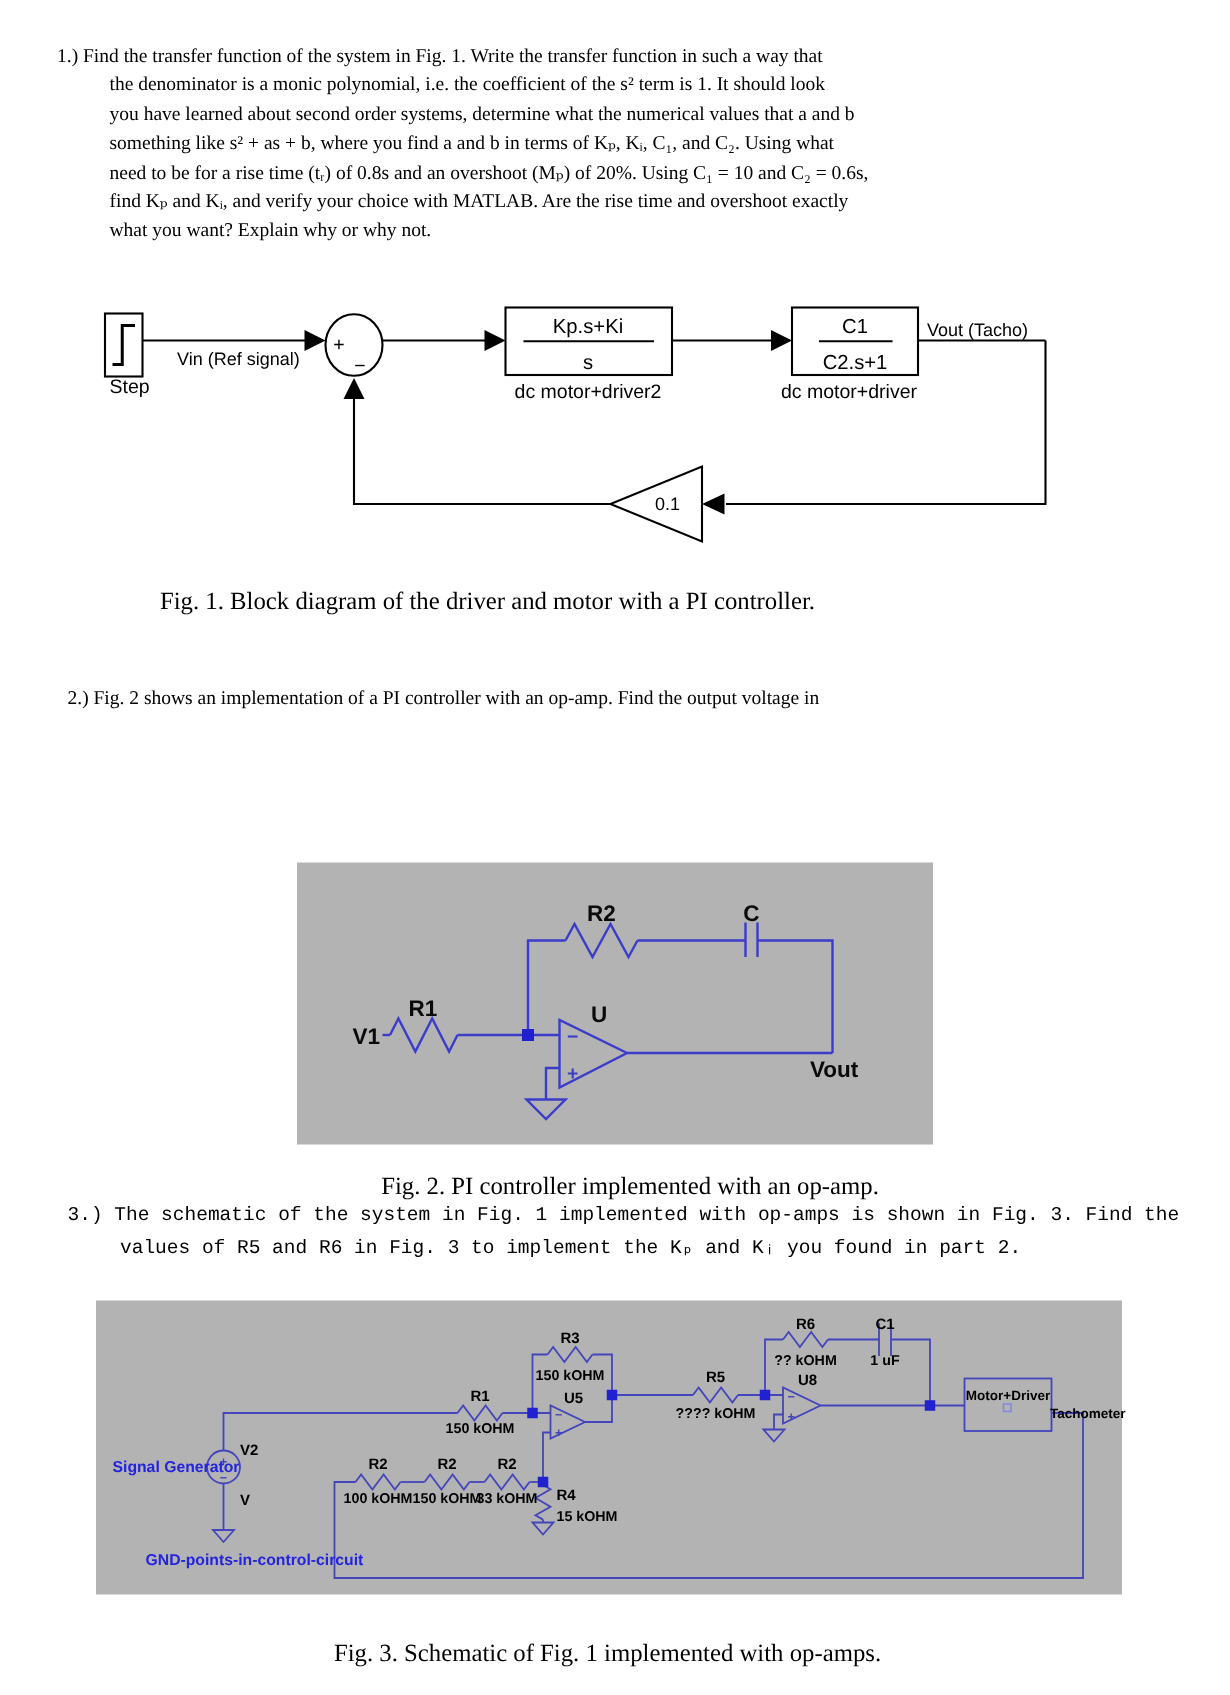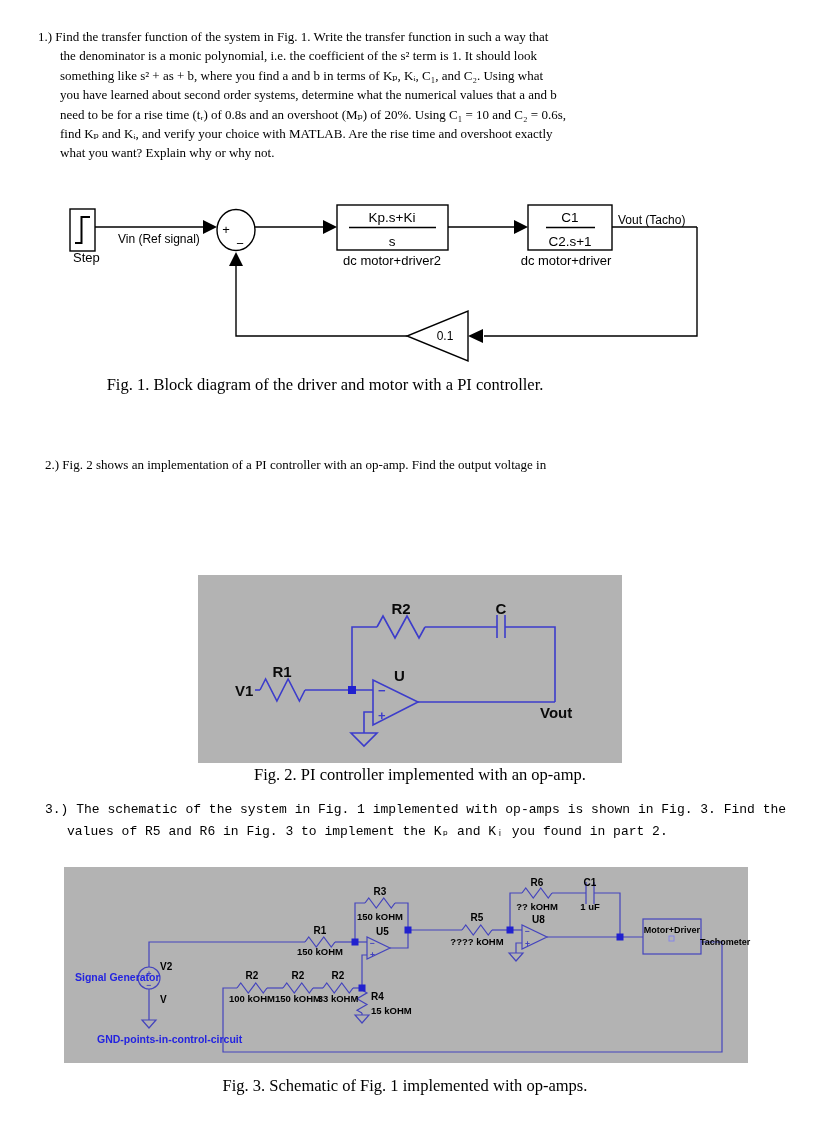--- a/index.html
+++ b/index.html
@@ -1,26 +1,26 @@
 <!DOCTYPE html>
 <html style="--wire2: #3c3ccb; --wire3: #4444bd; --node: #2121cf; --figbg: #b3b3b3; --bluelabel: #2323e0;"><head>
 <meta charset="utf-8">
 <style>
   html,body{margin:0;padding:0;}
   body{
     width:820px;height:1130px;position:relative;background:#ffffff;overflow:hidden;
     font-family:"Liberation Serif","DejaVu Serif",serif;color:#000;
   }
   .para{position:absolute;font-size:13px;}
-  .para .ln{white-space:nowrap;margin-left:22px;}
+  .para .ln{white-space:nowrap;margin-left:35px;}
   .para .ln.first{margin-left:0;}
   #p1{left:38px;top:27px;line-height:19.4px;}
   #p2{left:45px;top:454px;line-height:22px;}
   #p3{left:45px;top:799px;line-height:22px;font-family:Liberation Mono, monospace;}
-  .caption{position:absolute;width:600px;text-align:center;font-size:16.5px;}
+  .caption{position:absolute;width:600px;text-align:center;font-size:16.5px;margin-top:16px;}
   #cap1{left:25px;top:375px;}
   #cap2{left:120px;top:765px;}
   #cap3{left:105px;top:1076px;}
   .figbox{position:absolute;background:var(--figbg,#b3b3b3);}
   #fig2box{left:198px;top:575px;width:424px;height:188px;}
   #fig3box{left:64px;top:867px;width:684px;height:196px;}
   #fig1svg{position:absolute;left:0;top:198px;}
   svg{overflow:visible;}
   
   .bk{stroke:#000;fill:none;stroke-width:1.4px;}
@@ -42,22 +42,22 @@
   .pm3{font:bold 8.5px "Liberation Sans",sans-serif;fill:var(--wire3,#4444bd);}
   .node{fill:var(--node,#2121cf);stroke:none;}
   .mid{text-anchor:middle;}
 </style>
 </head>
 <body>
 
 <div class="para" id="p1">
   <div class="ln first">1.) Find the transfer function of the system in Fig. 1. Write the transfer function in such a way that</div>
   <div class="ln">the denominator is a monic polynomial, i.e. the coefficient of the s² term is 1. It should look</div>
+  <div class="ln">you have learned about second order systems, determine what the numerical values that a and b</div>
   <div class="ln">something like s² + as + b, where you find a and b in terms of Kₚ, Kᵢ, C₁, and C₂. Using what</div>
-  <div class="ln">you have learned about second order systems, determine what the numerical values that a and b</div>
   <div class="ln">need to be for a rise time (tᵣ) of 0.8s and an overshoot (Mₚ) of 20%. Using C₁ = 10 and C₂ = 0.6s,</div>
   <div class="ln">find Kₚ and Kᵢ, and verify your choice with MATLAB. Are the rise time and overshoot exactly</div>
   <div class="ln">what you want? Explain why or why not.</div>
 </div>
 
 <svg id="fig1svg" width="820" height="175" viewBox="0 0 820 175">
 
   <g>
     <rect class="bkw" x="70" y="11" width="25" height="42"></rect>
     <polyline class="bk" points="75,45 81.5,45 81.5,19 90,19" style="stroke-width:2px"></polyline>

